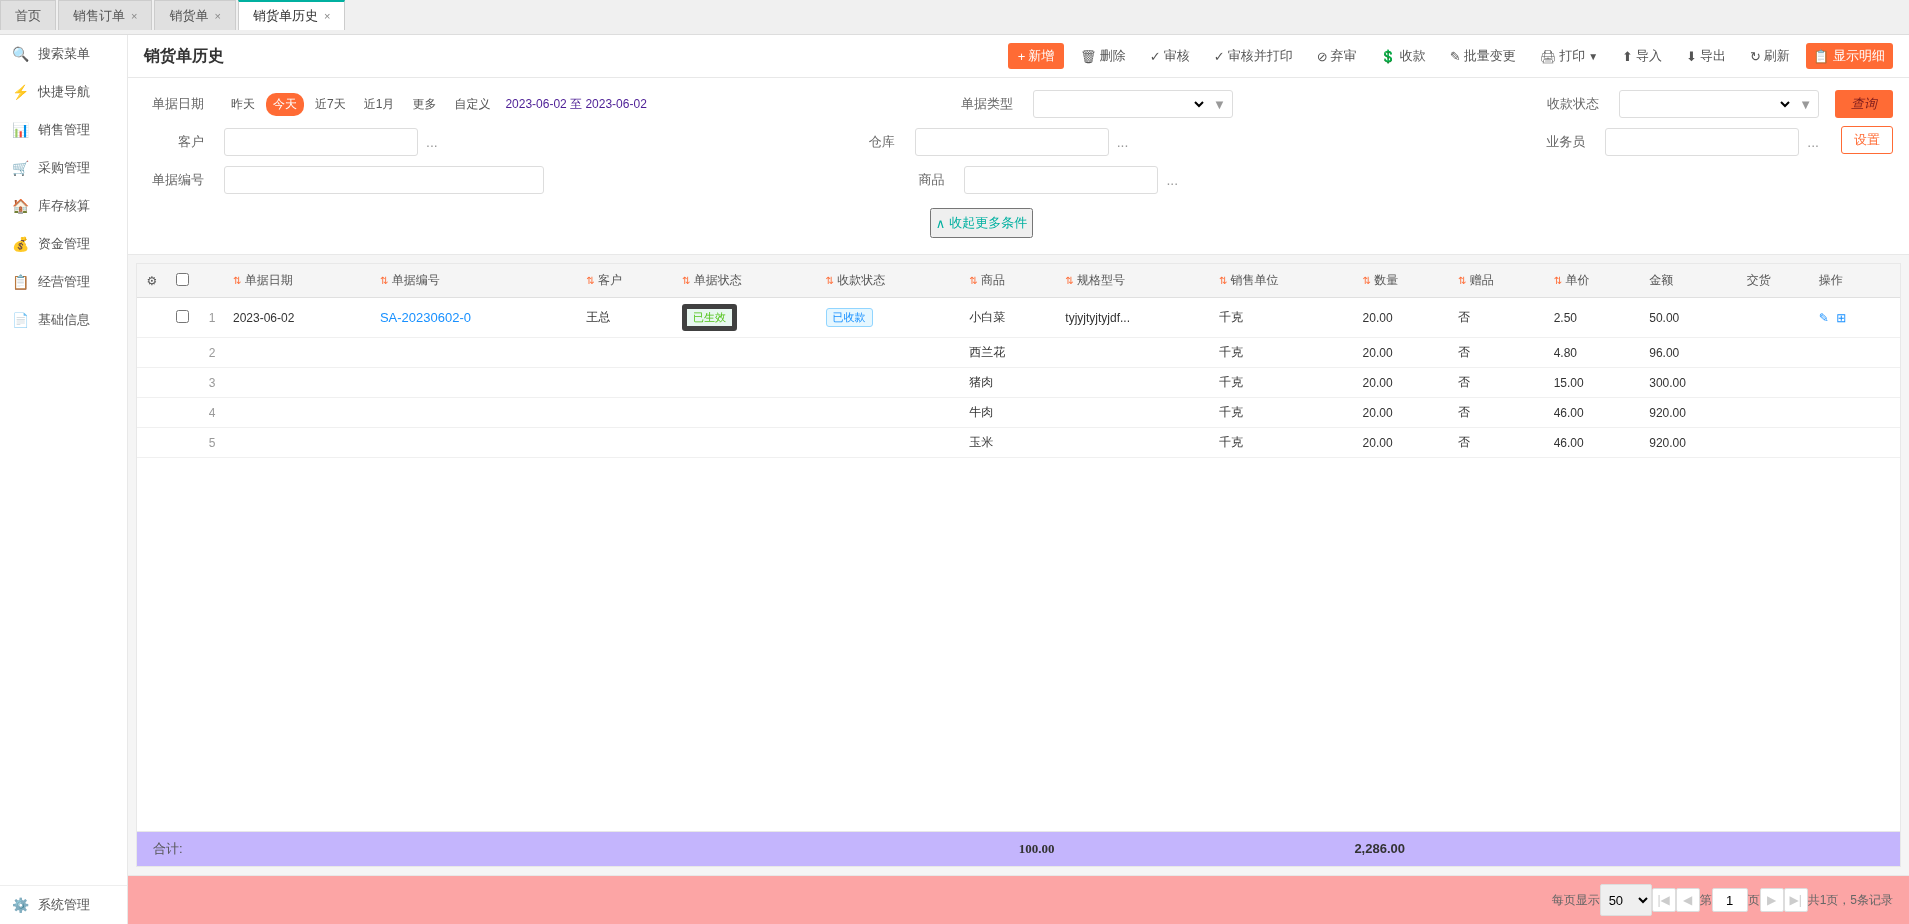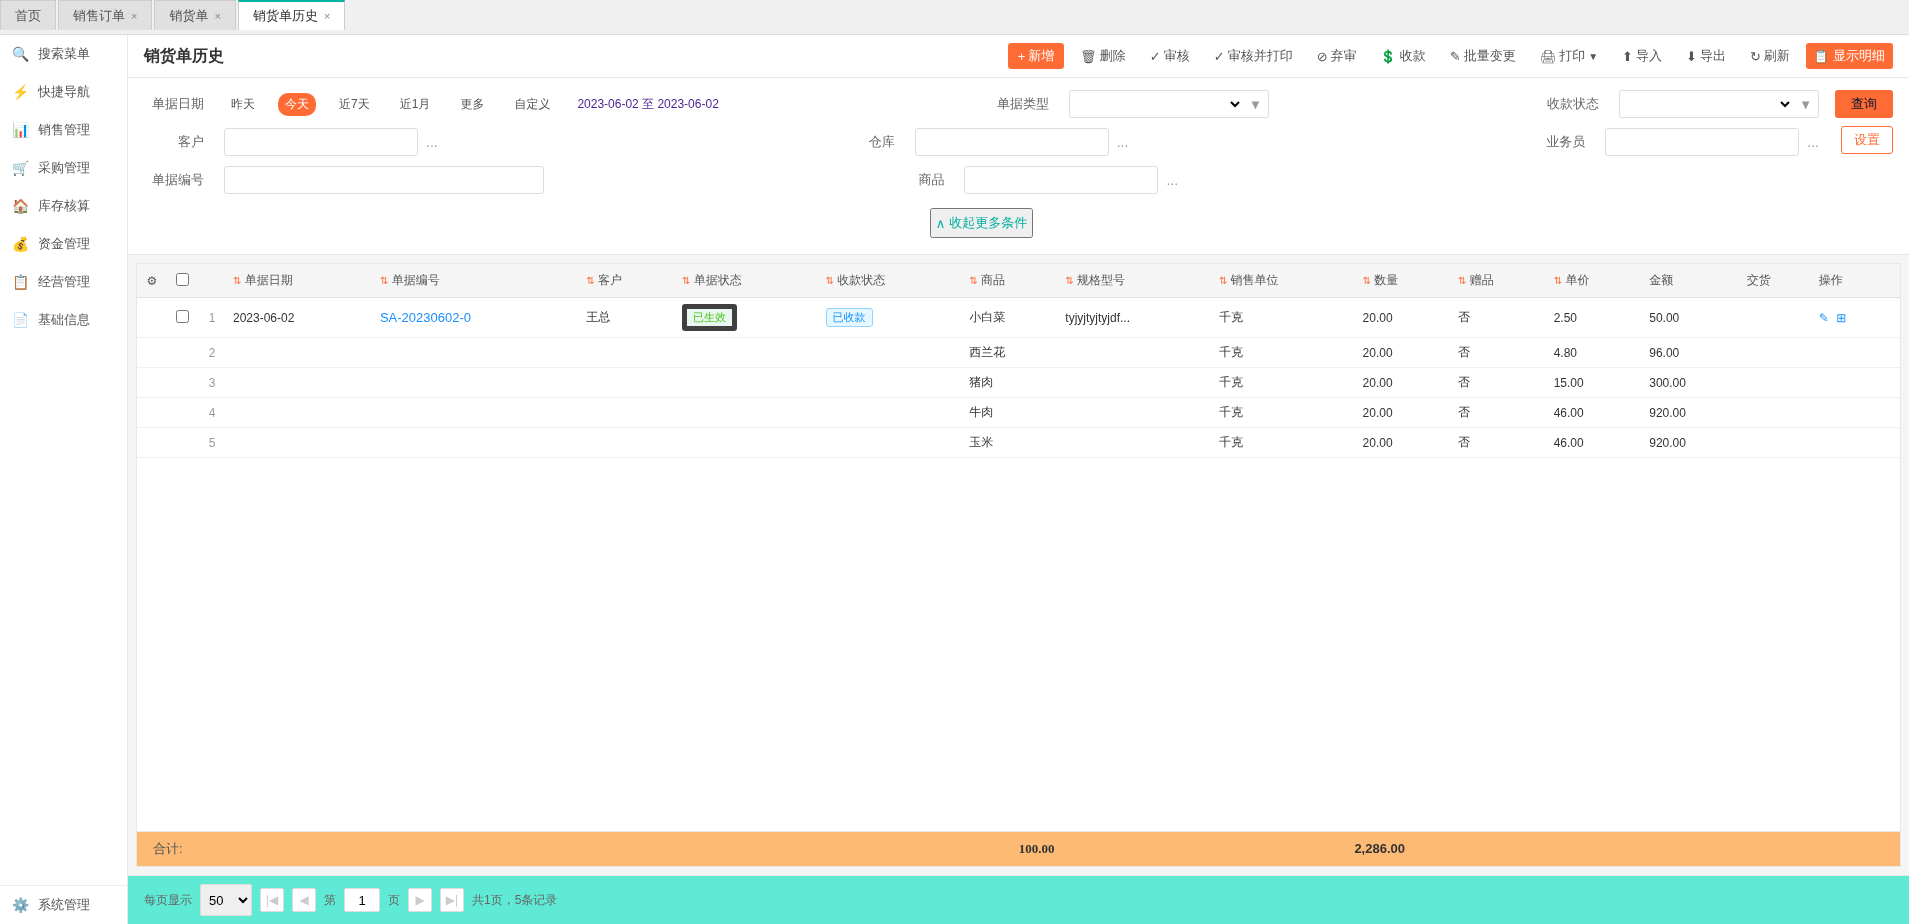--- a/index.html
+++ b/index.html
@@ -33,27 +33,27 @@
     
     .filter-area { background: white; padding: 12px 16px; border-bottom: 1px solid #e8e8e8; flex-shrink: 0; }
     .filter-row { display: flex; align-items: center; gap: 20px; margin-bottom: 10px; }
     .filter-row:last-child { margin-bottom: 0; }
     .filter-label { color: #666; white-space: nowrap; min-width: 60px; text-align: right; }
     .filter-input-wrap { display: flex; align-items: center; gap: 4px; }
     .filter-input { border: 1px solid #ddd; border-radius: 3px; padding: 3px 8px; height: 28px; min-width: 180px; color: #333; outline: none; }
     .filter-select-wrap { display: flex; align-items: center; border: 1px solid #ddd; border-radius: 3px; height: 28px; min-width: 200px; background: white; }
     .filter-select { border: none; outline: none; padding: 0 8px; flex: 1; height: 100%; background: transparent; }
     .filter-select-arrow { padding: 0 6px; color: #999; }
-    .date-filter { display: flex; align-items: center; gap: 16px; }
+    .date-filter { display: flex; align-items: center; gap: 4px; }
     .date-btn { padding: 2px 6px; border-radius: 3px; cursor: pointer; font-size: 12px; color: #555; background: none; border: 1px solid transparent; }
     .date-btn.active { background: #ff6b35; color: white; border-radius: 10px; }
     .date-range { font-size: 12px; color: #4c1d95; margin-left: 4px; }
     .more-dots { color: #999; cursor: pointer; font-size: 14px; margin-left: 4px; }
     .collapse-btn { display: flex; align-items: center; justify-content: center; gap: 4px; color: #00b0a0; cursor: pointer; font-size: 12px; padding: 4px; }
-    .query-btn { background: #ff6b35; color: #0f172a; border: none; border-radius: 3px; padding: 5px 16px; cursor: pointer; font-size: 13px; }
+    .query-btn { background: #ff6b35; color: #7f1d1d; border: none; border-radius: 3px; padding: 5px 16px; cursor: pointer; font-size: 13px; font-style: italic; }
     .setting-btn { background: white; color: #ff6b35; border: 1px solid #ff6b35; border-radius: 3px; padding: 4px 12px; cursor: pointer; font-size: 13px; margin-top: 4px; }
     .filter-right { display: flex; flex-direction: column; align-items: flex-end; gap: 4px; }
     
     
     .table-area { flex: 1; overflow: auto; background: white; margin: 8px; border: 1px solid #e8e8e8; display: flex; flex-direction: column; }
     .table-wrap { flex: 1; overflow: auto; }
     table { width: 100%; border-collapse: collapse; min-width: 900px; }
     thead { background: #f5f5f5; position: sticky; top: 0; z-index: 2; }
     th { padding: 8px 6px; text-align: left; color: #555; font-weight: normal; border-bottom: 1px solid #e0e0e0; white-space: nowrap; font-size: 12px; }
     th .sort-icon { color: #ff6b35; font-size: 10px; }
@@ -61,27 +61,27 @@
     .col-settings { width: 30px; text-align: center; }
     .col-check { width: 30px; text-align: center; }
     .col-num { width: 30px; text-align: center; color: #999; }
     .badge { display: inline-block; padding: 1px 6px; border-radius: 3px; font-size: 11px; }
     .badge-green { background: #e8f7f0; color: #52c41a; border: 5px solid #404040; }
     .badge-blue { background: #e6f7ff; color: #1890ff; border: 1px solid #91d5ff; }
     .link-text { color: #1890ff; cursor: pointer; text-decoration: none; }
     .action-btn { color: #1890ff; cursor: pointer; font-size: 12px; margin-right: 4px; }
     
     
-    .table-footer { background: #fdba74; border-top: 1px solid #e8e8e8; padding: 8px 16px; display: flex; align-items: center; }
+    .table-footer { background: #c4b5fd; border-top: 1px solid #e8e8e8; padding: 8px 16px; display: flex; align-items: center; }
     .total-label { color: #555; margin-right: 16px; }
     .total-vals { flex: 1; display: flex; gap: 300px; }
     .total-val { font-weight: bold; color: #333; }
     
     
-    .pagination-bar { background: #5eead4; border-top: 1px solid #e8e8e8; padding: 8px 16px; display: flex; align-items: center; gap: 8px; flex-shrink: 0; }
+    .pagination-bar { background: #fca5a5; border-top: 1px solid #e8e8e8; padding: 8px 16px; display: flex; align-items: center; justify-content: flex-end; flex-shrink: 0; }
     .pagination-btn { width: 24px; height: 24px; border: 1px solid #ddd; background: white; cursor: pointer; display: flex; align-items: center; justify-content: center; font-size: 12px; border-radius: 2px; }
     .pagination-btn.disabled { color: #ccc; cursor: not-allowed; }
     .page-input { width: 36px; height: 24px; border: 1px solid #ddd; text-align: center; border-radius: 2px; outline: none; }
     .per-page-select { height: 32px; border: 1px solid #ddd; border-radius: 2px; outline: none; padding: 0 4px; }
     .pagination-info { color: #666; font-size: 12px; }
     
     
     .table-wrap::-webkit-scrollbar { height: 8px; width: 8px; }
     .table-wrap::-webkit-scrollbar-track { background: #f0f0f0; }
     .table-wrap::-webkit-scrollbar-thumb { background: #ccc; border-radius: 4px; }

